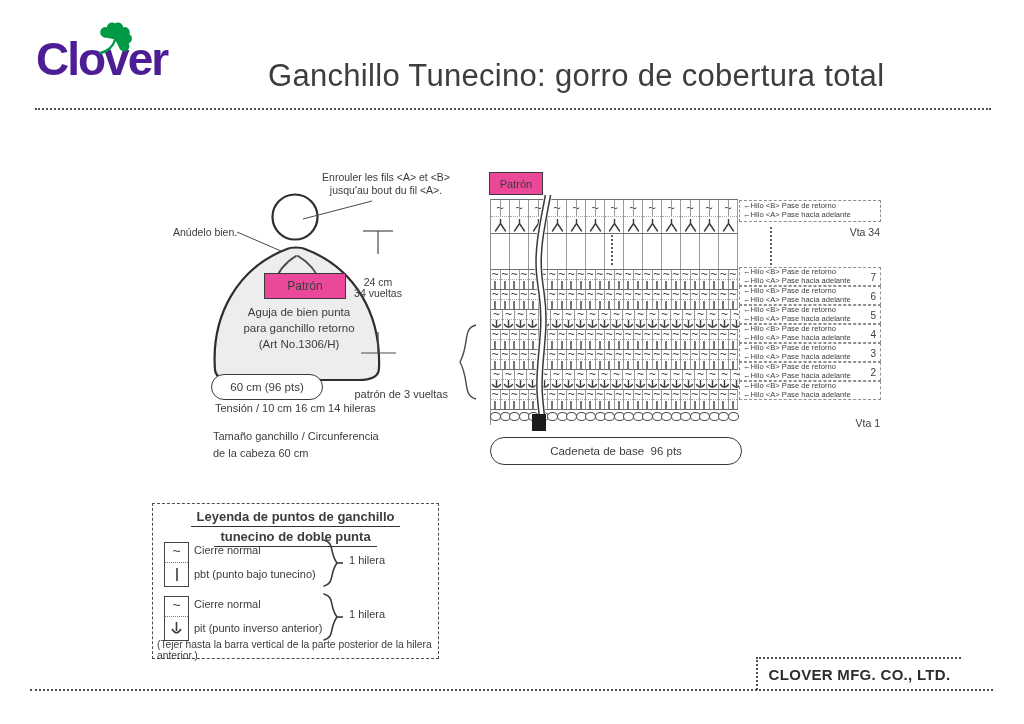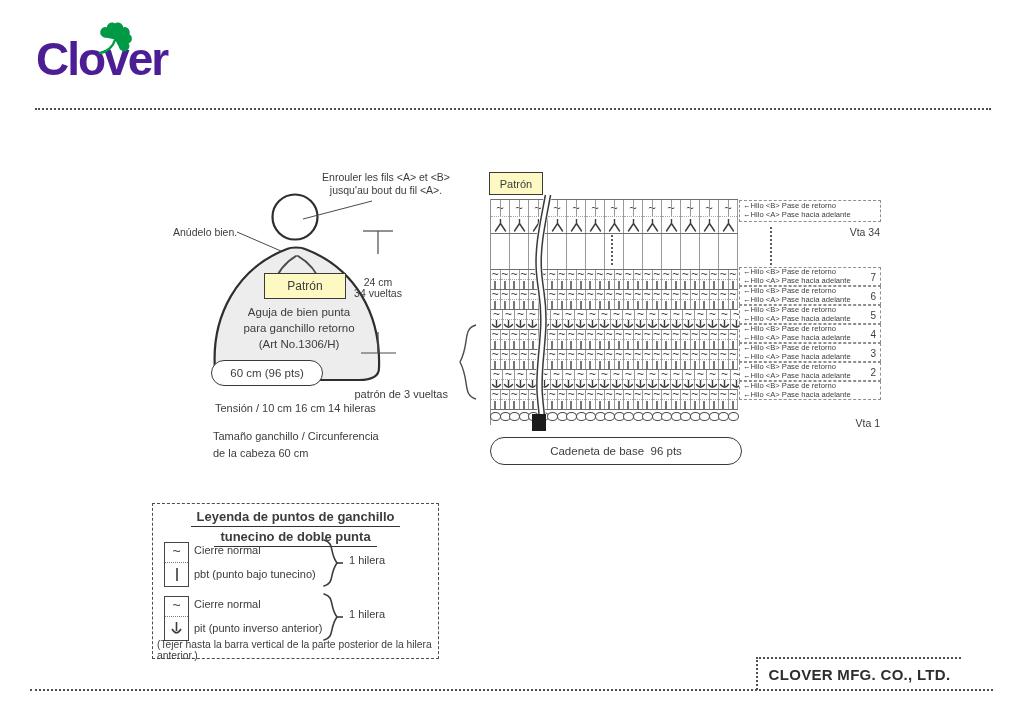--- a/index.html
+++ b/index.html
@@ -11,21 +11,21 @@
               color:#4c1d95;letter-spacing:-2px;line-height:1;}
   .page-title{position:absolute;left:268px;top:58px;width:740px;font-size:31px;
               color:#3d3d3d;letter-spacing:.3px;white-space:nowrap;}
   .dotrule{position:absolute;height:0;border-top:2.6px dotted #4f4f4f;}
   
   .t11{font-size:11px;line-height:13px;}
   .t10{font-size:10.5px;line-height:12.5px;}
   .ctr{text-align:center;}
   .rt{text-align:right;}
   
-  .patron-box{position:absolute;border:1.3px solid #3a3a3a;background:#fef9c3;
+  .patron-box{position:absolute;border:1.3px solid #3a3a3a;background:#ec4899;
               font-size:12px;display:flex;align-items:center;justify-content:center;}
   .stadium{position:absolute;border:1.3px solid #3a3a3a;border-radius:14px;background:#fff;
            display:flex;align-items:center;justify-content:center;font-size:11.5px;}
   
   .chart-grid{position:absolute;left:490px;top:199px;width:247px;
               border-left:1px solid #8f8f8f;}
   .dr{display:grid;border-bottom:1px solid #6f6f6f;height:19px;}
   .dr.topband{height:33px;border-top:1px solid #6f6f6f;}
   .cell{position:relative;border-right:1px solid #9a9a9a;display:flex;flex-direction:column;
         align-items:center;overflow:visible;}
@@ -86,20 +86,21 @@
         </g>
         <g transform="rotate(108)">
           <circle cx="-4" cy="-11" r="5.2"></circle>
             <circle cx="4" cy="-11" r="5.2"></circle>
           <path d="M-8.6,-8.5 L0,0.5 L8.6,-8.5 C4,-15 -4,-15 -8.6,-8.5 Z"></path>
         </g>
       </g>
       <path d="M0,1 C-2,8 -8,13 -15,14" fill="none" stroke="#009a47" stroke-width="2.4" stroke-linecap="round"></path>
     </g>
   </svg>
+  <div class="page-title">Ganchillo Tunecino: gorro de cobertura total</div>
   <div class="dotrule" style="left:35px;top:108px;width:956px;"></div>
 
   <div class="abs ctr t10" style="left:308px;top:171px;width:156px;">
     <div>Enrouler les fils &lt;A&gt; et &lt;B&gt;</div>
     <div>jusqu'au bout du fil &lt;A&gt;.</div>
   </div>
   <div class="abs t10" style="left:173px;top:226px;">Anúdelo bien.</div>
 
   <svg class="abs" style="left:203px;top:188px;" width="200" height="206" viewBox="0 0 200 206">
     <circle cx="92" cy="29" r="22.5" fill="#ffffff" stroke="#2e2e2e" stroke-width="2.2"></circle>
@@ -121,21 +122,21 @@
 
   <div class="abs ctr" style="left:213px;top:304px;width:172px;font-size:11.5px;line-height:16px;">
     <div>Aguja de bien punta</div>
     <div>para ganchillo retorno</div>
     <div>(Art No.1306/H)</div>
   </div>
 
   <div class="abs ctr t10" style="left:350px;top:276px;width:56px;">24 cm</div>
   <div class="abs ctr t10" style="left:342px;top:287px;width:72px;">34 vueltas</div>
 
-  <div class="stadium" style="left:211px;top:360px;width:110px;height:24px;">60 cm (96 pts)</div>
+  <div class="stadium" style="left:211px;top:374px;width:110px;height:24px;">60 cm (96 pts)</div>
 
   <div class="abs t11" style="left:215px;top:402px;">Tensión / 10 cm 16 cm 14 hileras</div>
   <div class="abs t11" style="left:213px;top:430px;">Tamaño ganchillo / Circunferencia</div>
   <div class="abs t11" style="left:213px;top:447px;">de la cabeza 60 cm</div>
 
   <div class="patron-box" style="left:489px;top:172px;width:52px;height:21px;font-size:11px;">Patrón</div>
 
   <div class="chart-grid" id="chart-grid">
       <div class="dr topband" style="grid-template-columns: repeat(13, 1fr);">
         <div class="cell wide">

